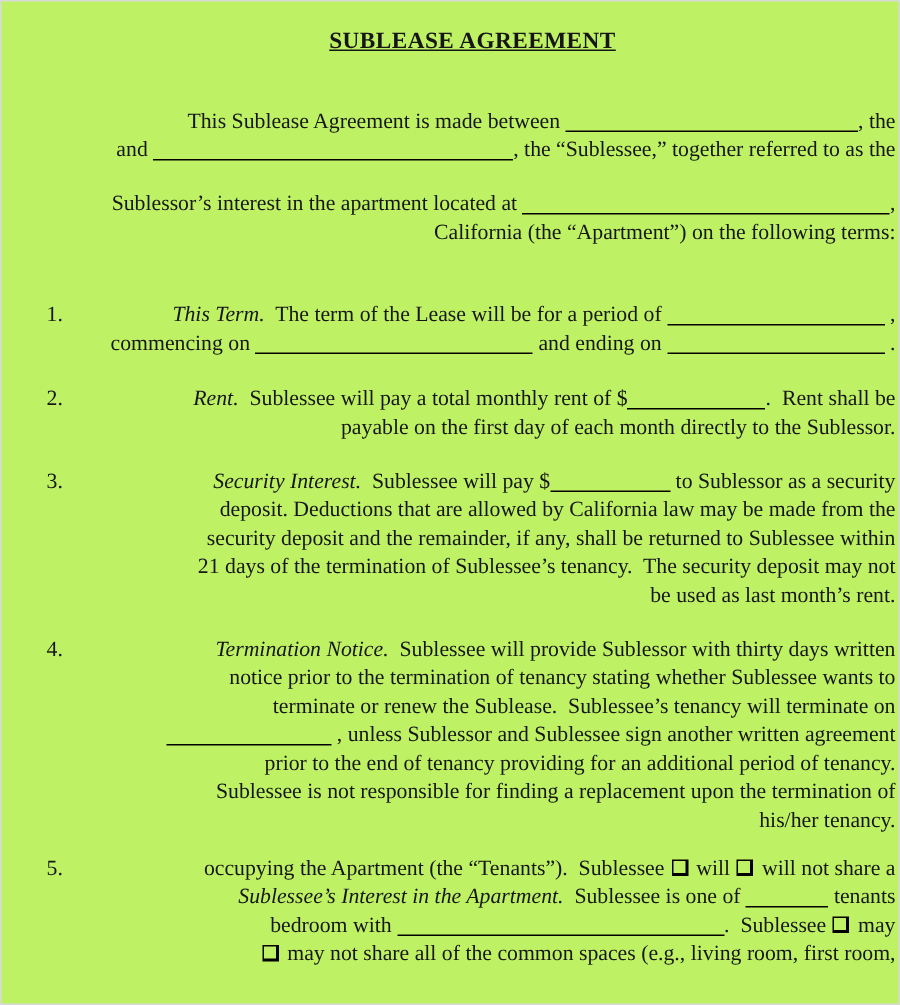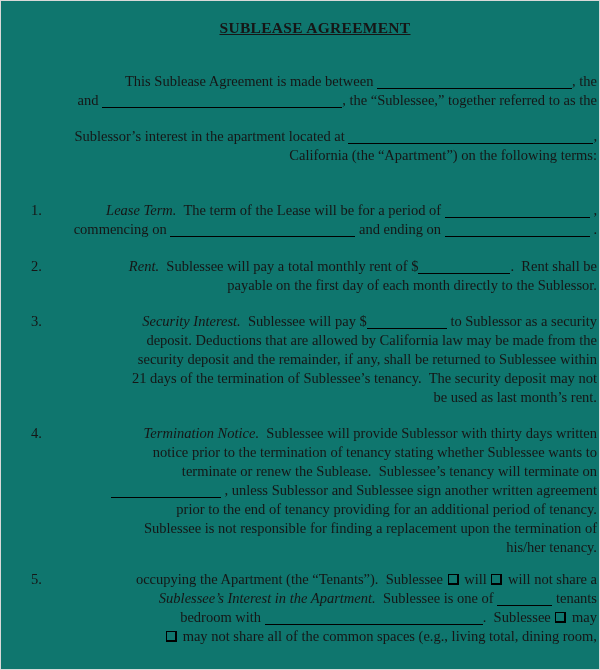--- a/index.html
+++ b/index.html
@@ -1,18 +1,18 @@
 <!DOCTYPE html>
 <html><head>
 <meta charset="utf-8">
 <style>
   html,body { margin:0; padding:0; background:#fff; }
   .page {
     position:relative; width:600px; height:670px; box-sizing:border-box;
-    background:#0f766e; border:1px solid #d9d9d9; overflow:hidden;
+    background:#bef264; border:1px solid #d9d9d9; overflow:hidden;
     font-family:"Liberation Serif","DejaVu Serif",serif;
     font-size:14.5px; line-height:19px; color:#161616;
   }
   .abs { position:absolute; left:15px; right:2px; }
   .title {
     position:absolute; left:30px; right:0; top:17px; text-align:center;
     font-weight:bold; font-size:15.5px; letter-spacing:.3px;
     text-decoration:underline;
   }
   .line { white-space:pre;text-align:right; }
@@ -42,21 +42,21 @@
   </div>
 
   <div class="abs" style="top:126px">
     <div class="line"><span>Sublessor’s interest in the apartment located at </span><span class="blank" style="width:245px"></span><span>,</span></div>
     <div class="line">California (the “Apartment”) on the following terms:</div>
   </div>
 
   <div class="abs item" style="top:200px">
     <span class="num">1.</span>
     <div class="lines">
-      <div class="line"><span class="it">Lease Term.</span><span>  The term of the Lease will be for a period of </span><span class="blank" style="width:145px"></span><span> ,</span></div>
+      <div class="line"><span class="it">This Term.</span><span>  The term of the Lease will be for a period of </span><span class="blank" style="width:145px"></span><span> ,</span></div>
       <div class="line"><span>commencing on </span><span class="blank" style="width:185px"></span><span> and ending on </span><span class="blank" style="width:145px"></span><span> .</span></div>
     </div>
   </div>
 
   <div class="abs item" style="top:256px">
     <span class="num">2.</span>
     <div class="lines">
       <div class="line"><span class="it">Rent.</span><span>  Sublessee will pay a total monthly rent of $</span><span class="blank" style="width:92px"></span><span>.  Rent shall be</span></div>
       <div class="line">payable on the first day of each month directly to the Sublessor.</div>
     </div>
@@ -85,17 +85,17 @@
       <div class="line">his/her tenancy.</div>
     </div>
   </div>
 
   <div class="abs item" style="top:569px">
     <span class="num">5.</span>
     <div class="lines">
       <div class="line"><span>occupying the Apartment (the “Tenants”).  Sublessee </span><span class="checkbox"></span><span> will </span><span class="checkbox"></span><span> will not share a</span></div>
       <div class="line"><span class="it">Sublessee’s Interest in the Apartment.</span><span>  Sublessee is one of </span><span class="blank" style="width:55px"></span><span> tenants</span></div>
       <div class="line"><span>bedroom with </span><span class="blank" style="width:218px"></span><span>.  Sublessee </span><span class="checkbox"></span><span> may</span></div>
-      <div class="line"><span class="checkbox"></span><span> may not share all of the common spaces (e.g., living total, dining room,</span></div>
+      <div class="line"><span class="checkbox"></span><span> may not share all of the common spaces (e.g., living room, first room,</span></div>
     </div>
   </div>
 
 </div>
 
 </body></html>

